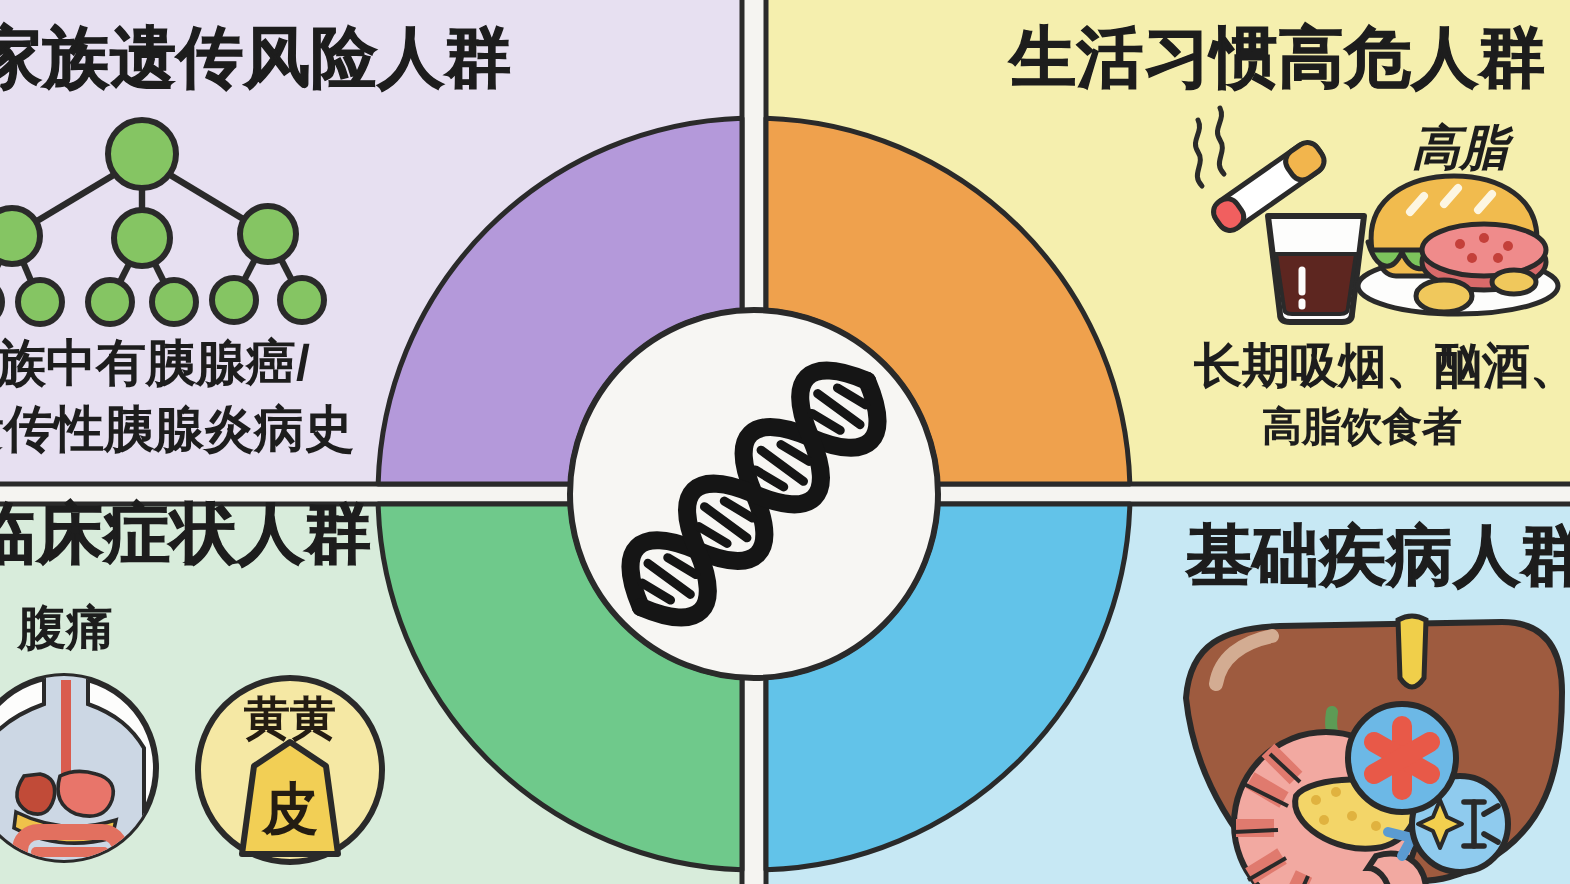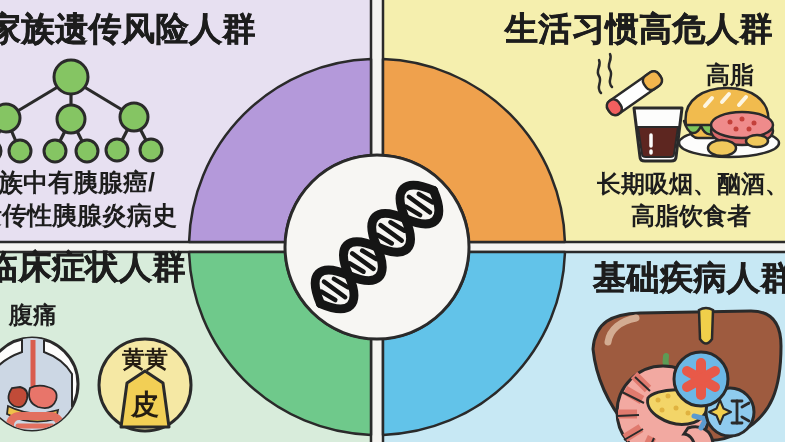--- a/index.html
+++ b/index.html
@@ -210,21 +210,21 @@
         </g>
       </g>
     </g>
   </svg>
 
   <div class="lbl title" style="left:-12px;top:12px;">家族遗传风险人群</div>
   <div class="lbl desc" style="left:-27px;top:170px;">家族中有胰腺癌/</div>
   <div class="lbl desc" style="left:-23px;top:203px;">遗传性胰腺炎病史</div>
 
   <div class="lbl title" style="left:505px;top:12px;text-align:center;">生活习惯高危人群</div>
-  <div class="lbl small" style="left:706px;top:63px;">高脂</div>
+  <div class="lbl small" style="left:706px;top:63px;font-style:italic;">高脂</div>
   <div class="lbl desc" style="left:597px;top:172px;font-size:24px;">长期吸烟、酗酒、</div>
-  <div class="lbl desc" style="left:631px;top:204px;font-size:24px;">高脂饮食者</div>
+  <div class="lbl desc" style="left:631px;top:204px;font-size:20px;">高脂饮食者</div>
 
   <div class="lbl title" style="left:-15px;top:250px;">临床症状人群</div>
   <div class="lbl small" style="left:9px;top:303px;">腹痛</div>
 
   <div class="lbl title" style="left:593px;top:261px;">基础疾病人群</div>
 </div>
 
 </body></html>

